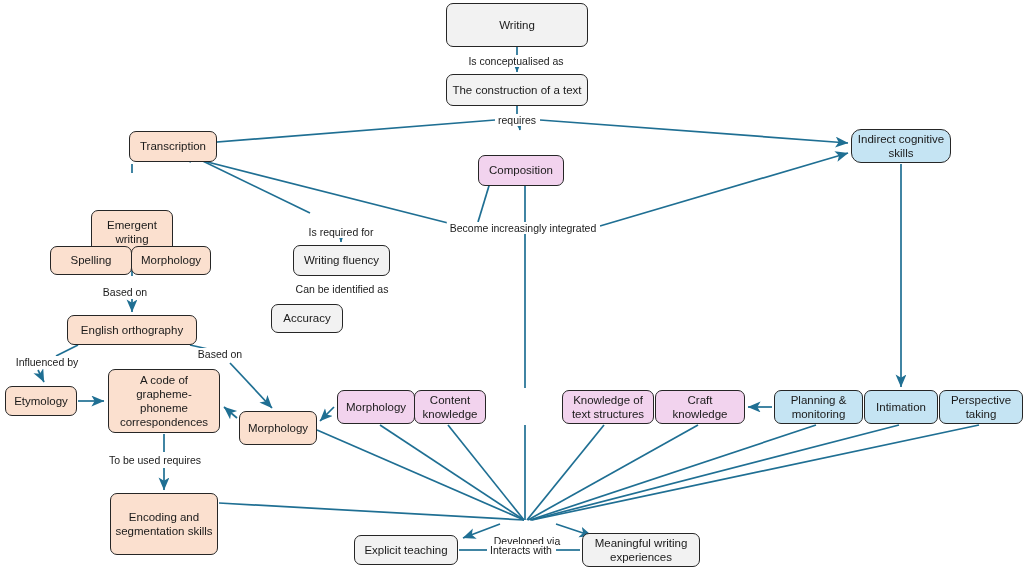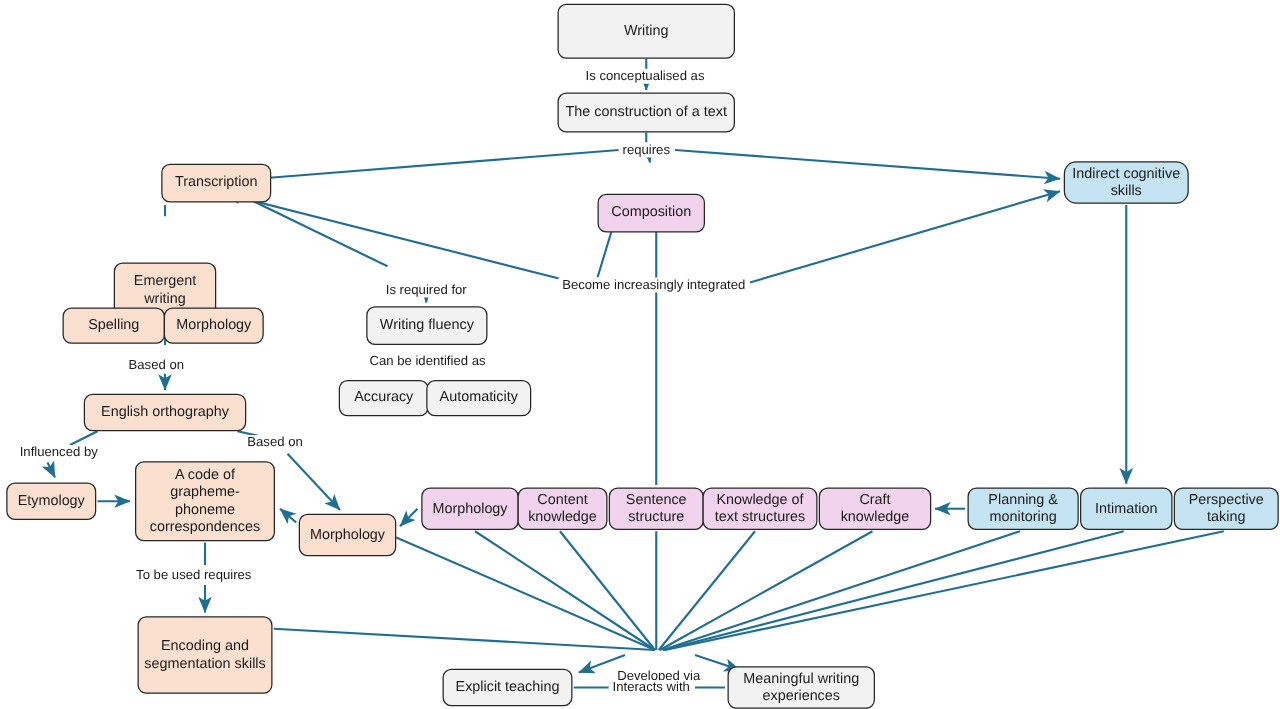--- a/index.html
+++ b/index.html
@@ -108,29 +108,27 @@
   <div class="node n-grey" style="left:446px;top:3px;width:142px;height:44px;text-align:center;">Writing</div>
   <div class="node n-grey" style="left:446px;top:74px;width:142px;height:32px;">The construction of a text</div>
   <div class="node n-orange" style="left:88px;top:131px;width:88px;height:31px;margin-left:41px;">Transcription</div>
   <div class="node n-pink" style="left:478px;top:131px;width:86px;height:31px;margin-top:24px;">Composition</div>
   <div class="node n-blue" style="left:851px;top:129px;width:100px;height:34px;border-radius:10px;">Indirect cognitive skills</div>
   <div class="node n-orange" style="left:91px;top:175px;width:82px;height:44px;margin-top:35px;">Emergent writing</div>
   <div class="node n-orange" style="left:50px;top:246px;width:82px;height:29px;">Spelling</div>
   <div class="node n-orange" style="left:131px;top:246px;width:80px;height:29px;">Morphology</div>
   <div class="node n-grey" style="left:293px;top:245px;width:97px;height:31px;">Writing fluency</div>
   <div class="node n-grey" style="left:271px;top:304px;width:72px;height:29px;">Accuracy</div>
-  <div class="node n-grey" style="left:341px;top:304px;width:84px;height:29px;">Automaticity</div>
   <div class="node n-orange" style="left:67px;top:315px;width:130px;height:30px;">English orthography</div>
   <div class="node n-orange" style="left:5px;top:386px;width:72px;height:30px;">Etymology</div>
   <div class="node n-orange" style="left:108px;top:369px;width:112px;height:64px;">A code of grapheme-phoneme correspondences</div>
   <div class="node n-orange" style="left:110px;top:493px;width:108px;height:62px;">Encoding and segmentation skills</div>
   <div class="node n-orange" style="left:239px;top:411px;width:78px;height:34px;">Morphology</div>
   <div class="node n-pink" style="left:337px;top:390px;width:78px;height:34px;">Morphology</div>
   <div class="node n-pink" style="left:414px;top:390px;width:72px;height:34px;">Content knowledge</div>
-  <div class="node n-pink" style="left:487px;top:390px;width:76px;height:34px;">Sentence structure</div>
   <div class="node n-pink" style="left:655px;top:390px;width:90px;height:34px;">Craft knowledge</div>
   <div class="node n-pink" style="left:562px;top:390px;width:92px;height:34px;">Knowledge of text structures</div>
   <div class="node n-blue" style="left:774px;top:390px;width:89px;height:34px;">Planning &amp; monitoring</div>
   <div class="node n-blue" style="left:864px;top:390px;width:74px;height:34px;">Intimation</div>
   <div class="node n-blue" style="left:939px;top:390px;width:84px;height:34px;">Perspective taking</div>
   <div class="node n-grey" style="left:354px;top:535px;width:104px;height:30px;">Explicit teaching</div>
   <div class="node n-grey" style="left:582px;top:533px;width:118px;height:34px;">Meaningful writing experiences</div>
 
   <div class="edge-label" style="left:516px;top:61px;">Is conceptualised as</div>
   <div class="edge-label" style="left:517px;top:120px;">requires</div>

